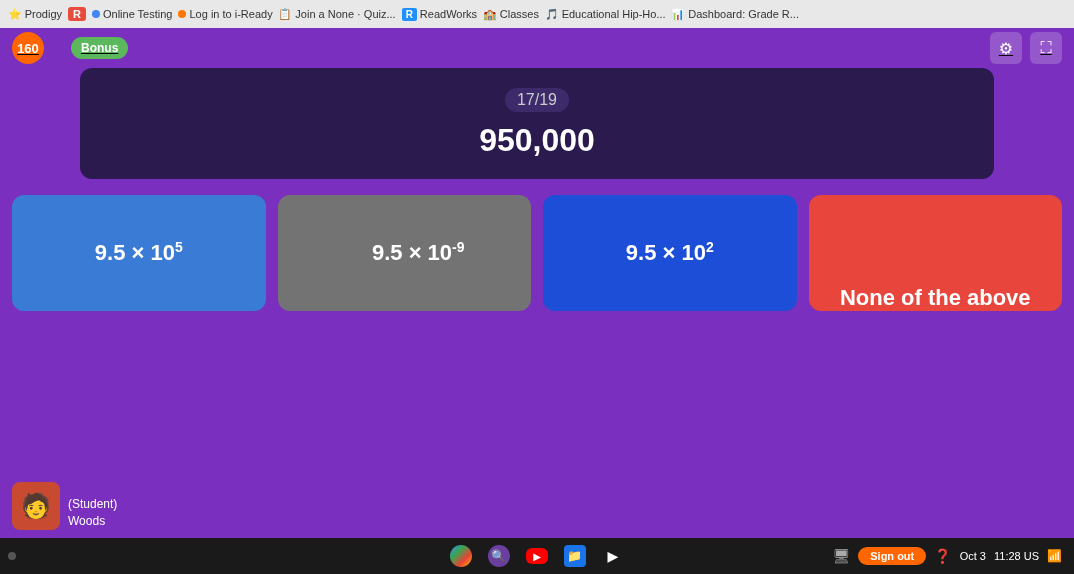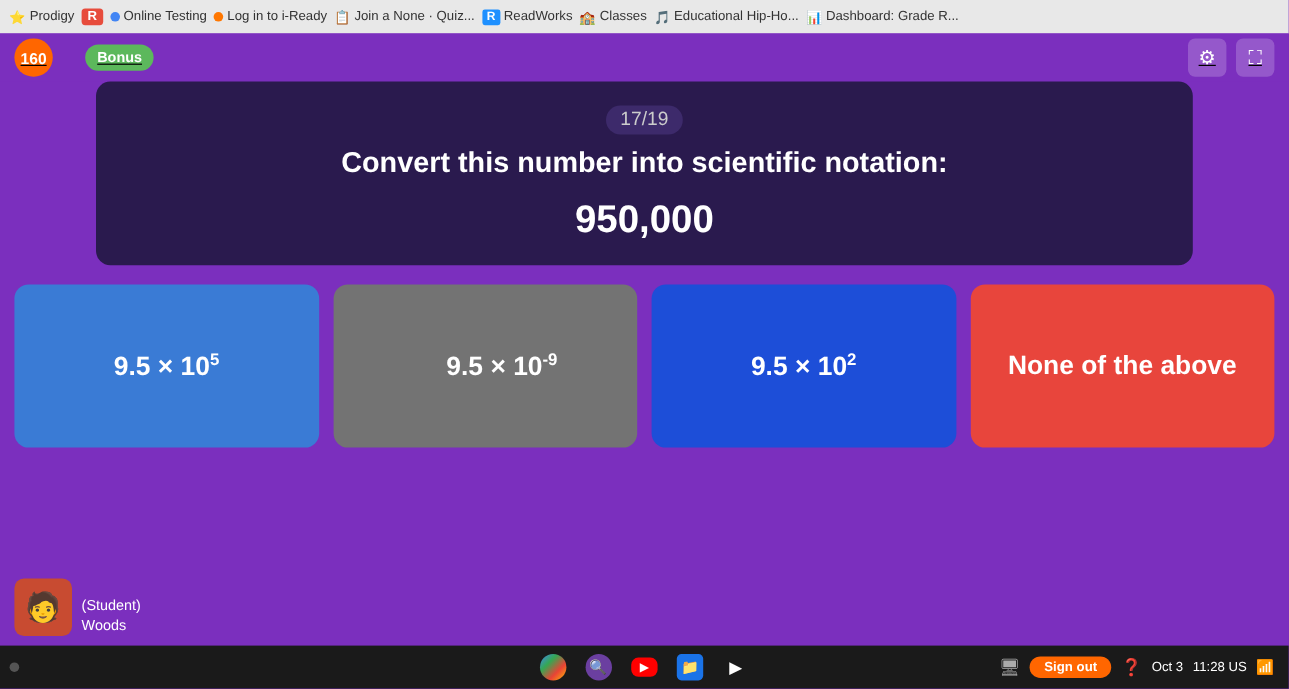--- a/index.html
+++ b/index.html
@@ -133,34 +133,34 @@
     
     .answers-grid {
       display: grid;
       grid-template-columns: 1fr 1fr 1fr 1fr;
       gap: 12px;
       padding: 0 12px;
       flex-shrink: 0;
     }
     .answer-card {
       border-radius: 12px;
-      height: 136px;
+      height: 116px;
       display: flex;
       align-items: center;
       justify-content: center;
       cursor: pointer;
       font-size: 22px;
       font-weight: bold;
       color: white;
       position: relative;
     }
     .answer-card:nth-child(1) { background: #3a7bd5; }
     .answer-card:nth-child(2) { background: #00a896; }
     .answer-card:nth-child(3) { background: #f4a100; }
-    .answer-card:nth-child(4) { background: #e8453c; }
+    .answer-card:nth-child(4) { background: #e8453c; align-items: flex-end; }
 
     sup { font-size: 14px; }
 
     
     .bottom-bar {
       flex: 1;
       display: flex;
       align-items: flex-end;
       padding: 0 12px 8px 12px;
       position: relative;
@@ -333,21 +333,20 @@
     <div class="score-badge">160</div>
     <div class="bonus-badge">Bonus</div>
     <div class="top-bar-right">
       <button class="icon-btn">⚙</button>
       <button class="icon-btn">⛶</button>
     </div>
   </div>
 
   <div class="question-container">
     <div class="progress-pill">17/19</div>
-    <div class="question-title">Convert this number into scientific notation:</div>
     <div class="question-number">950,000</div>
   </div>
 
   <div class="answers-grid">
     <div class="answer-card" style="background:#3a7bd5;">
       <span>9.5 × 10<sup>5</sup></span>
     </div>
     <div class="answer-card" style="background:#737373;padding-left:28px;">
       <span>9.5 × 10<sup>-9</sup></span>
     </div>

